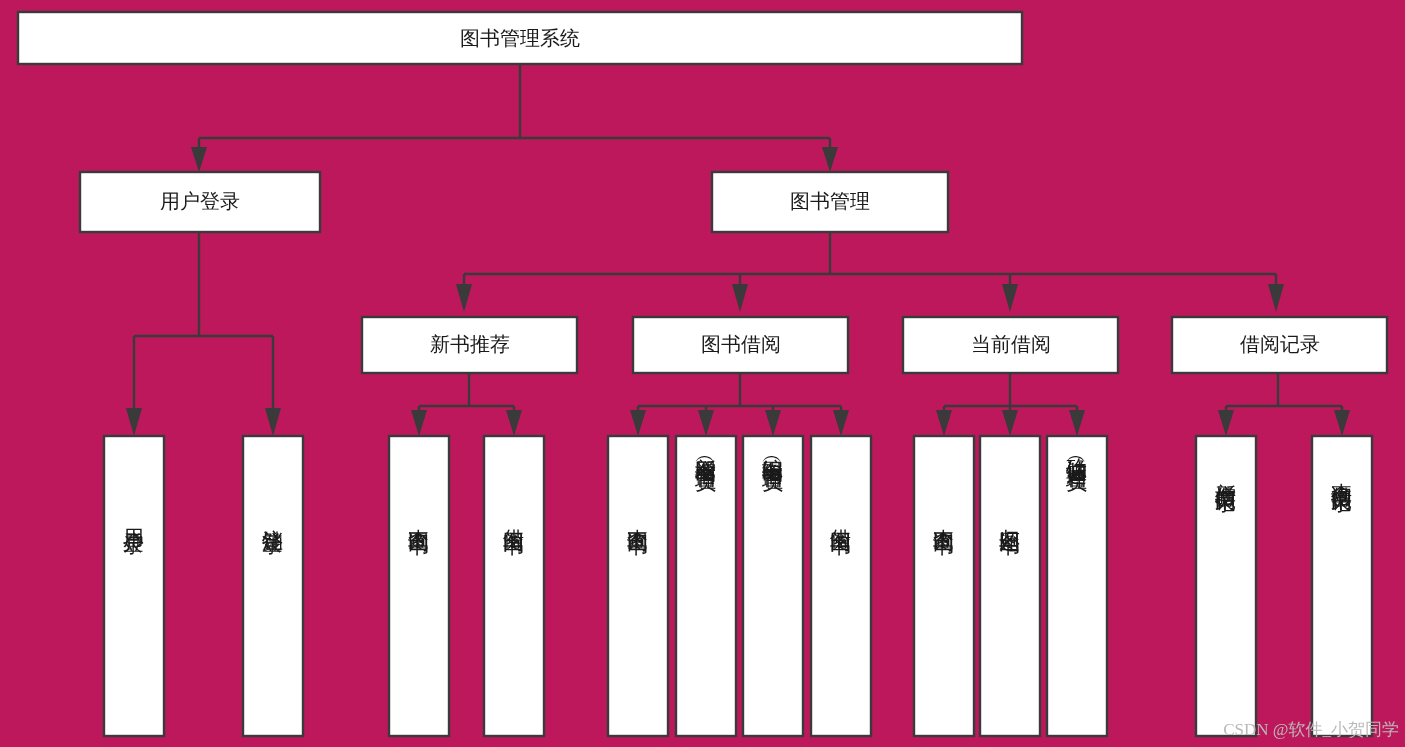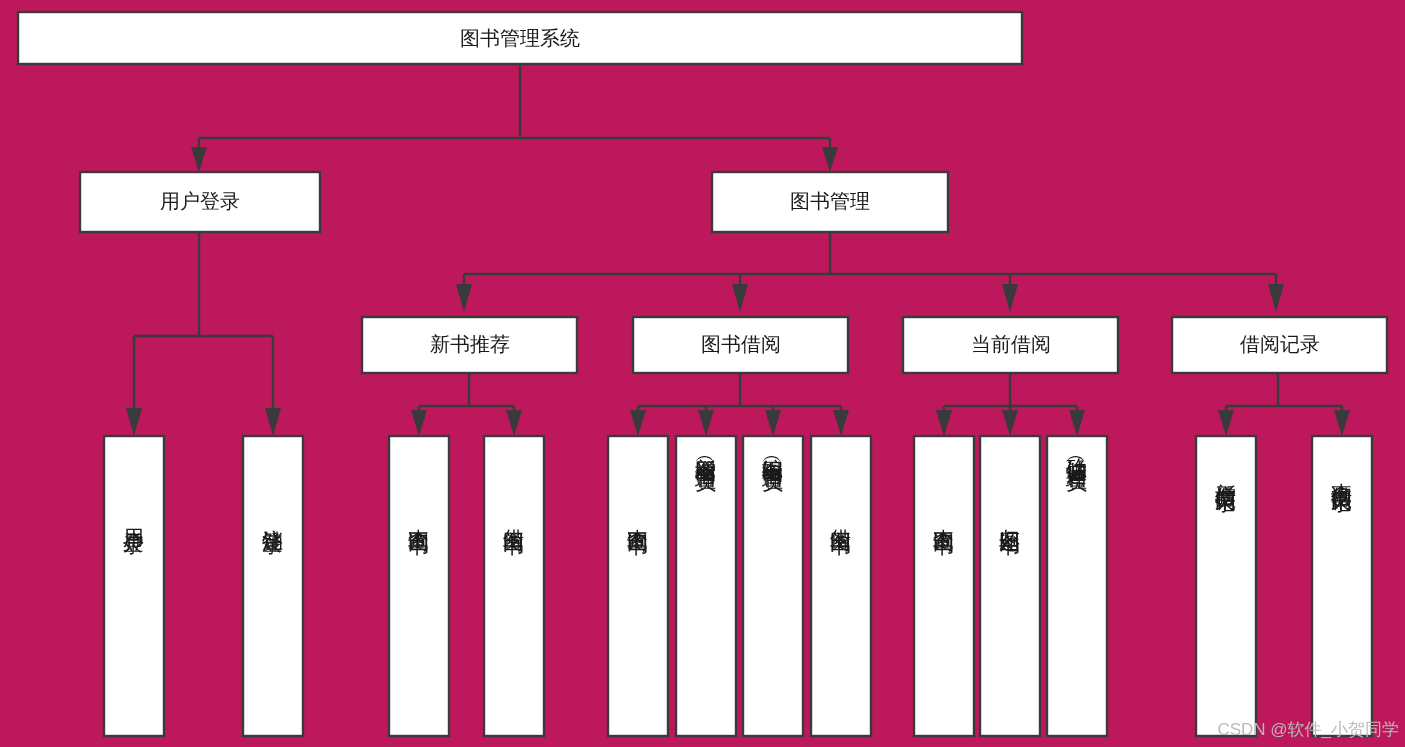--- a/index.html
+++ b/index.html
@@ -55,21 +55,21 @@
     fill: #1a1a1a;
     writing-mode: vertical-rl;
     text-orientation: upright;
     text-anchor: middle;
     letter-spacing: 2px;
   }
   .watermark-text {
     position: absolute;
     right: 14px;
     bottom: 6px;
-    font-family: Liberation Sans, sans-serif;
+    font-family: Liberation Serif, serif;
     font-size: 17px;
     color: #b9b9b9;
     white-space: nowrap;
     pointer-events: none;
     user-select: none;
   }
 </style>
 </head>
 <body>
 

